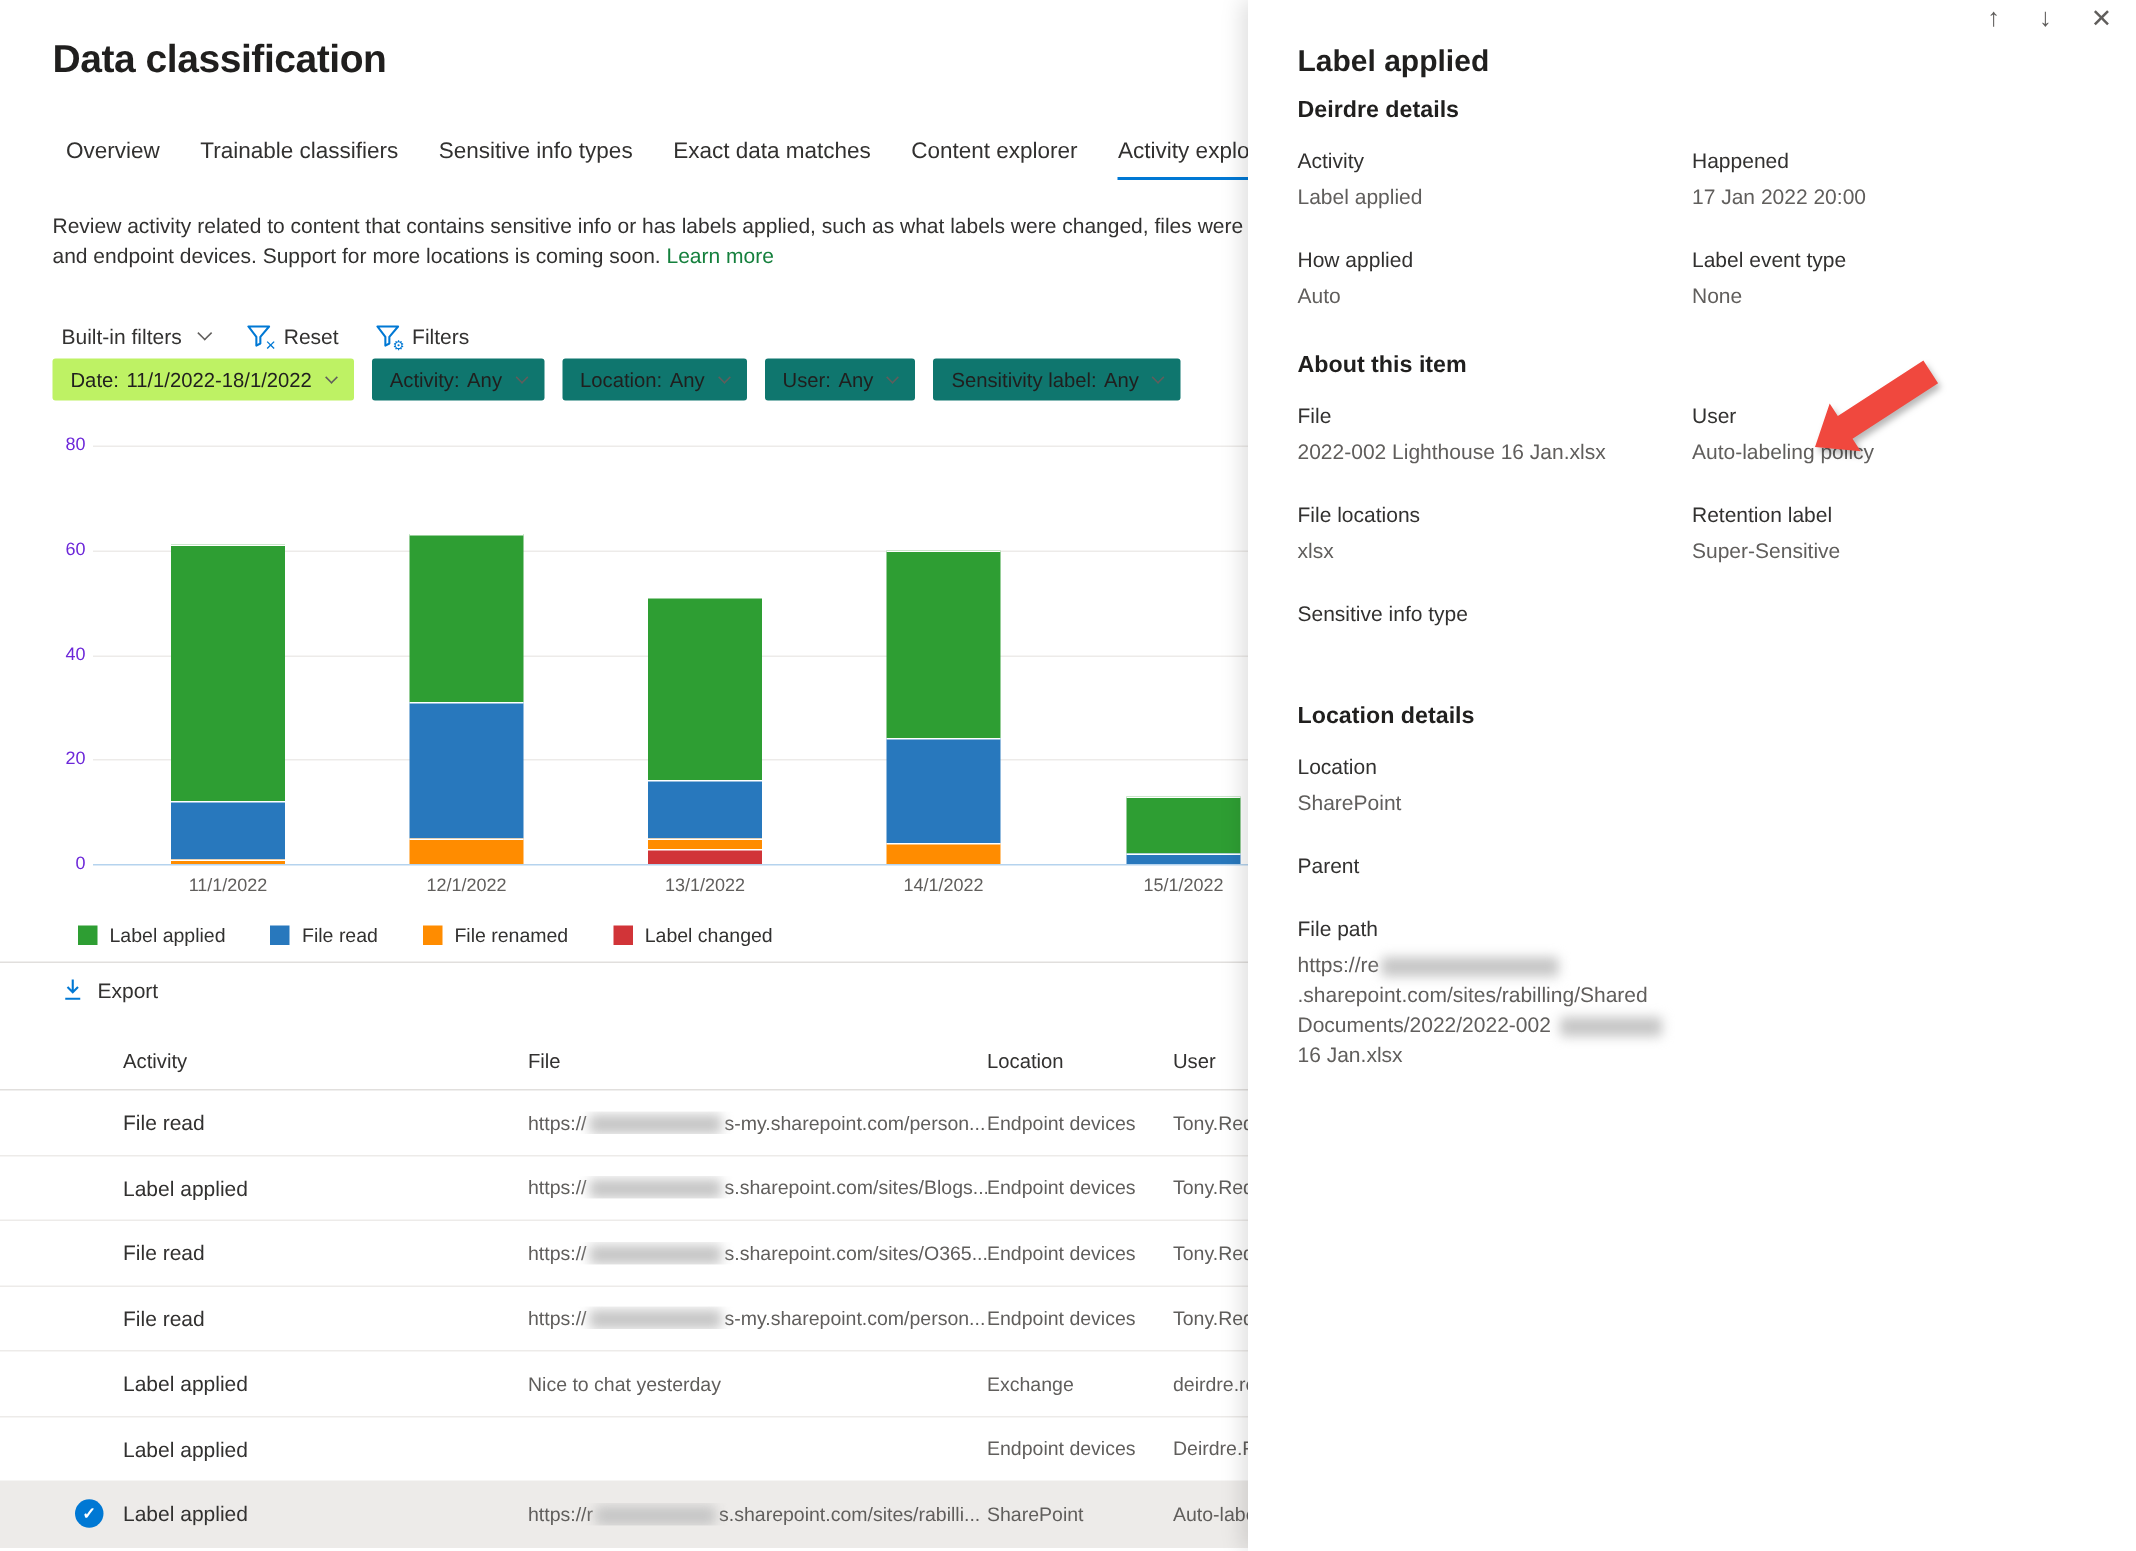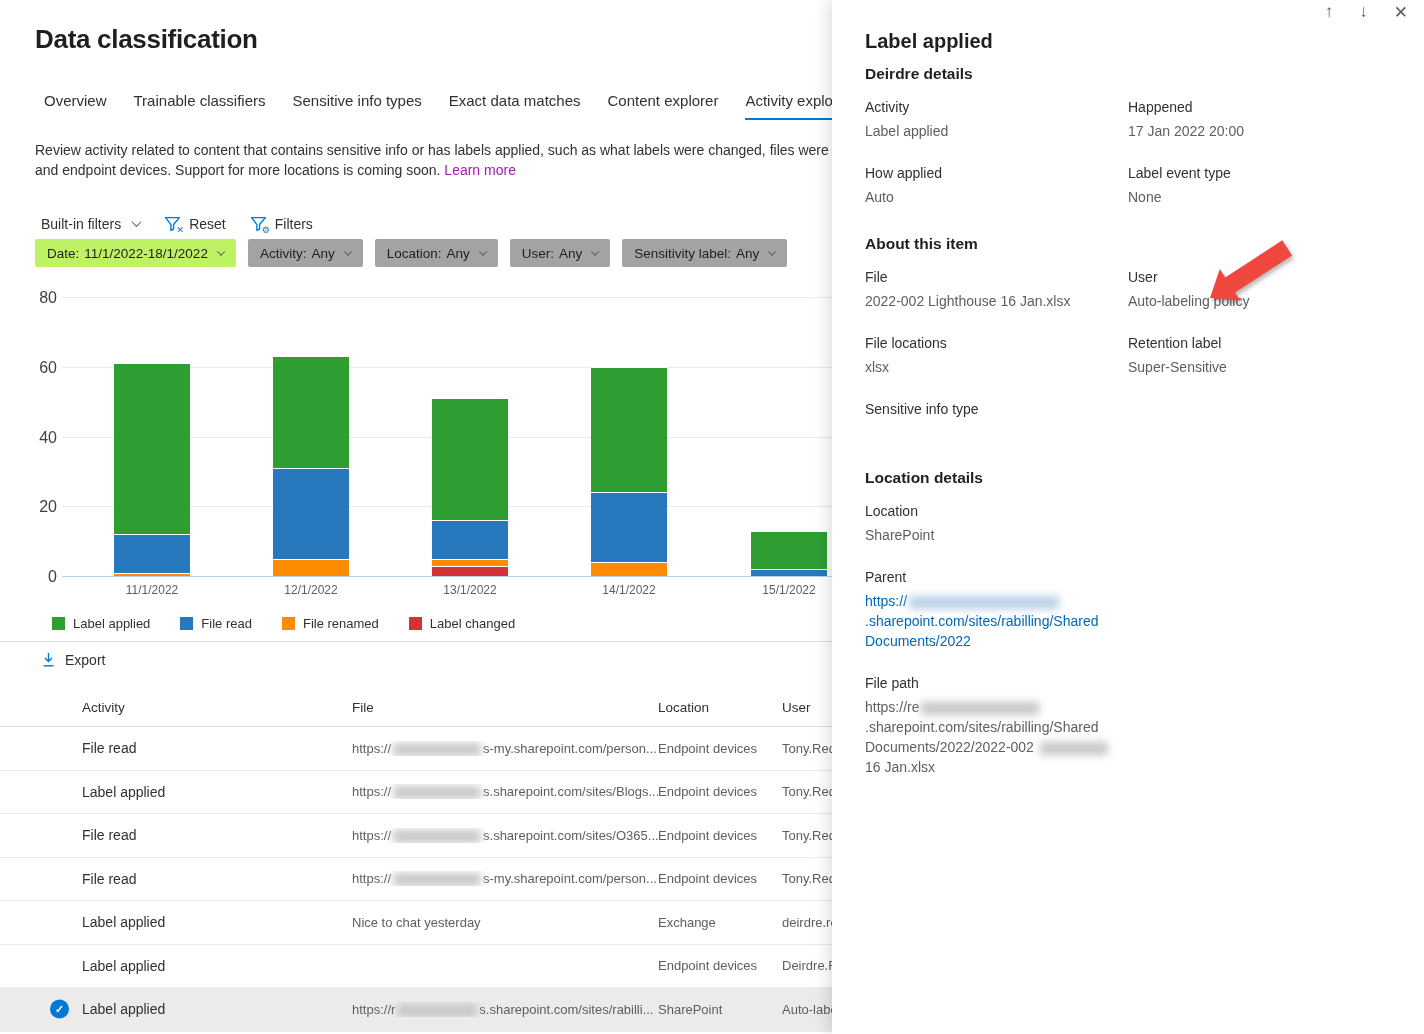--- a/index.html
+++ b/index.html
@@ -9,36 +9,36 @@
     background:#fff; color:#323130;
     font-family:"Liberation Sans", sans-serif; font-size:14px;
   }
   
   .main { position:absolute; left:0; top:0; width:1424px; height:1034px; }
   .page-title { position:absolute; left:35px; top:24px; margin:0; font-size:26px; font-weight:700; color:#201f1e; letter-spacing:-0.3px; }
   .tabs { position:absolute; left:44px; top:92px; display:flex; gap:27px; font-size:15px; white-space:nowrap; }
   .tab { padding-bottom:9px; cursor:pointer; color:#323130; border-bottom:2px solid transparent; }
   .tab.active { border-bottom-color:#0078d4; }
   .desc { position:absolute; left:35px; top:141px; width:1200px; font-size:14px; line-height:19.5px; color:#323130; }
-  .learn-more { color:#a21caf; text-decoration:none; cursor:pointer; }
+  .learn-more { color:#15803d; text-decoration:none; cursor:pointer; }
   .toolbar { position:absolute; left:41px; top:215px; display:flex; align-items:center; gap:24px; font-size:14px; color:#323130; }
   .tool { display:flex; align-items:center; gap:8px; cursor:pointer; }
   .chev { width:7px; height:7px; border-right:1.4px solid #605e5c; border-bottom:1.4px solid #605e5c; transform:rotate(45deg) translate(-1px,-1px); display:inline-block; margin-left:4px; }
   .icon-wrap { position:relative; width:17px; height:17px; display:inline-block; }
   .icon-sub { position:absolute; right:-3px; bottom:-3px; font-size:9px; color:#0078d4; line-height:1; }
   .pills { position:absolute; left:35px; top:239px; display:flex; gap:12px; }
-  .pill { height:28px; display:flex; align-items:center; gap:5px; padding:0 12px; background:#a3a3a3; border-radius:2px; font-size:13.5px; white-space:nowrap; cursor:pointer; color:#201f1e; }
+  .pill { height:28px; display:flex; align-items:center; gap:5px; padding:0 12px; background:#0f766e; border-radius:2px; font-size:13.5px; white-space:nowrap; cursor:pointer; color:#201f1e; }
   .pill b { font-weight:400; }
   .pill .chev { width:6px; height:6px; margin-left:5px; }
   .pill.sel { background:#bef264; }
   
   #chart { position:absolute; left:35px; top:287px; width:797px; height:322px; }
   .gridline { position:absolute; left:27px; width:770px; height:1px; background:#edebe9; }
   .gridline.base { background:#b5d3ee; }
-  .ylab { position:absolute; left:-2px; width:24px; text-align:right; font-size:16px; color:#404040; }
+  .ylab { position:absolute; left:-2px; width:24px; text-align:right; font-size:12px; color:#6d28d9; }
   .xlab { position:absolute; width:90px; text-align:center; font-size:12px; color:#605e5c; top:296px; }
   .bar { position:absolute; bottom:33px; width:76px; display:flex; flex-direction:column-reverse; }
   .seg { width:100%; border-top:1px solid #fff; }
   .legend { position:absolute; left:52px; top:616px; display:flex; gap:30px; align-items:center; font-size:13px; color:#323130; }
   .legend-item { display:flex; align-items:center; }
   .sw { width:13px; height:13px; margin-right:8px; display:inline-block; }
   .hr-div { position:absolute; top:641px; left:0; width:832px; height:1px; background:#e1dfdd; }
   .export { position:absolute; left:41px; top:652px; display:flex; align-items:center; gap:9px; font-size:14px; color:#323130; cursor:pointer; }
   
   .table { position:absolute; top:688px; left:0; width:832px; }
@@ -326,21 +326,20 @@
         <div class="stitle sec3">Location details</div>
         <div class="frow mt14">
           <div class="fld">
             <div class="lbl">Location</div>
             <div class="val">SharePoint</div>
           </div>
         </div>
         <div class="frow mt22">
           <div class="fld">
             <div class="lbl">Parent</div>
-            <div class="val link">https://<span class="blur lite" style="width: 150px;"></span>.sharepoint.com/sites/rabilling/Shared Documents/2022</div>
           </div>
         </div>
         <div class="frow mt22">
           <div class="fld">
             <div class="lbl">File path</div>
             <div class="val">https://re<span class="blur" style="width: 118px;"></span>.sharepoint.com/sites/rabilling/Shared Documents/2022/2022-002 <span class="blur" style="width: 68px;"></span> 16 Jan.xlsx</div>
           </div>
         </div>
       </div>
     <svg class="arrow-svg" width="115" height="85" viewBox="0 0 115 85">

